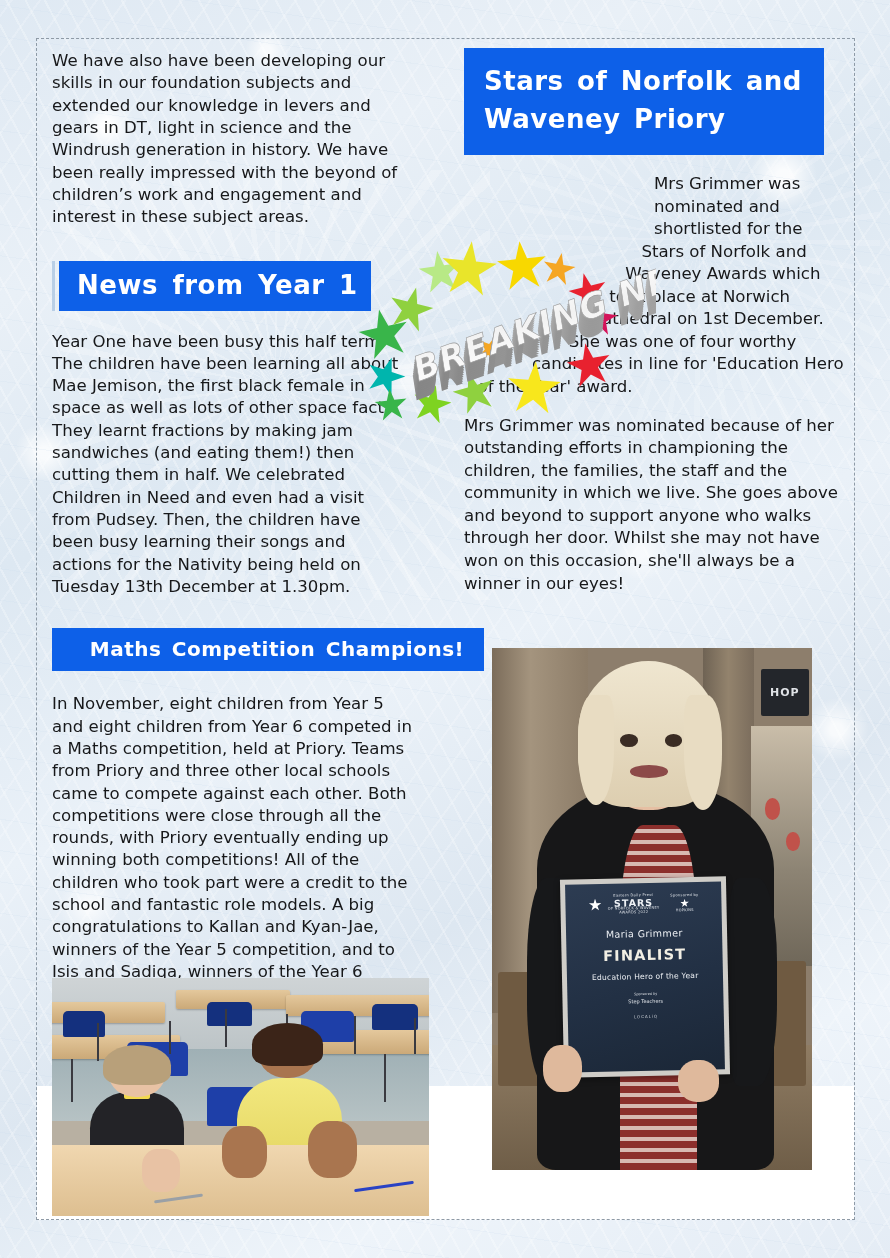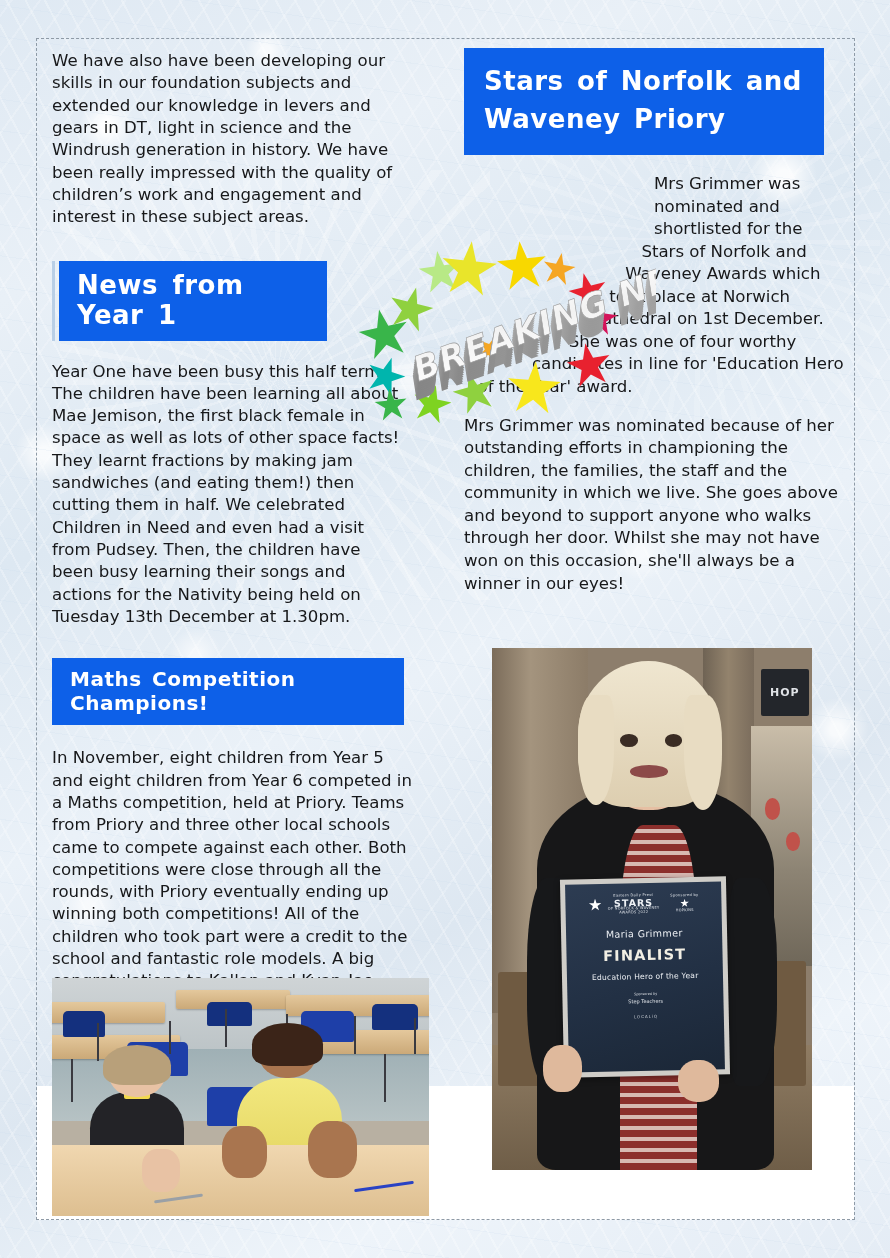--- a/index.html
+++ b/index.html
@@ -73,37 +73,38 @@
   
   .banner {
     background: #0d60e8;
     color: #ffffff;
     font-weight: bold;
     letter-spacing: 0.5px;
     box-sizing: border-box;
     position: relative;
   }
   .banner-year1 {
-    width: 268px;
+    width: 312px;
     padding: 9px 12px 11px 18px;
     font-size: 26px;
     word-spacing: 5px;
     margin-left: 7px;
   }
   .banner-year1::before {
     content: "";
     position: absolute;
     left: -7px; top: 0; bottom: 0; width: 3px;
     background: #b9cfe6;
   }
   .banner-maths {
-    width: 352px;
+    width: 432px;
     padding: 9px 0 10px 18px;
     font-size: 20px;
     word-spacing: 3px;
+    text-align: center;
   }
   .banner-stars {
     width: 360px;
     padding: 14px 0 16px 20px;
     font-size: 26px;
     line-height: 1.48;
     word-spacing: 4px;
   }
 
   
@@ -279,21 +280,21 @@
   <div class="frost-streaks"></div>
   <div class="frost-burst"></div>
   <div class="frost-burst b2"></div>
 </div>
 
 <div class="frame-white-foot"></div>
 <div class="frame"></div>
 
 <div class="col col-left">
 
-  <div class="body-text txt-intro">We have also have been developing our skills in our foundation subjects and extended our knowledge in levers and gears in DT, light in science and the Windrush generation in history. We have been really impressed with the quality of children’s work and engagement and interest in these subject areas.</div>
+  <div class="body-text txt-intro">We have also have been developing our skills in our foundation subjects and extended our knowledge in levers and gears in DT, light in science and the Windrush generation in history. We have been really impressed with the beyond of children’s work and engagement and interest in these subject areas.</div>
 
   <div style="height:32px"></div>
 
   <div class="banner banner-year1">News from Year 1</div>
 
   <div class="body-text txt-year1">Year One have been busy this half term. The children have been learning all about Mae Jemison, the first black female in space as well as lots of other space facts! They learnt fractions by making jam sandwiches (and eating them!) then cutting them in half. We celebrated Children in Need and even had a visit from Pudsey. Then, the children have been busy learning their songs and actions for the Nativity being held on Tuesday 13th December at 1.30pm.</div>
 
   <div style="height:30px"></div>
 
   <div class="banner banner-maths">Maths Competition Champions!</div>

